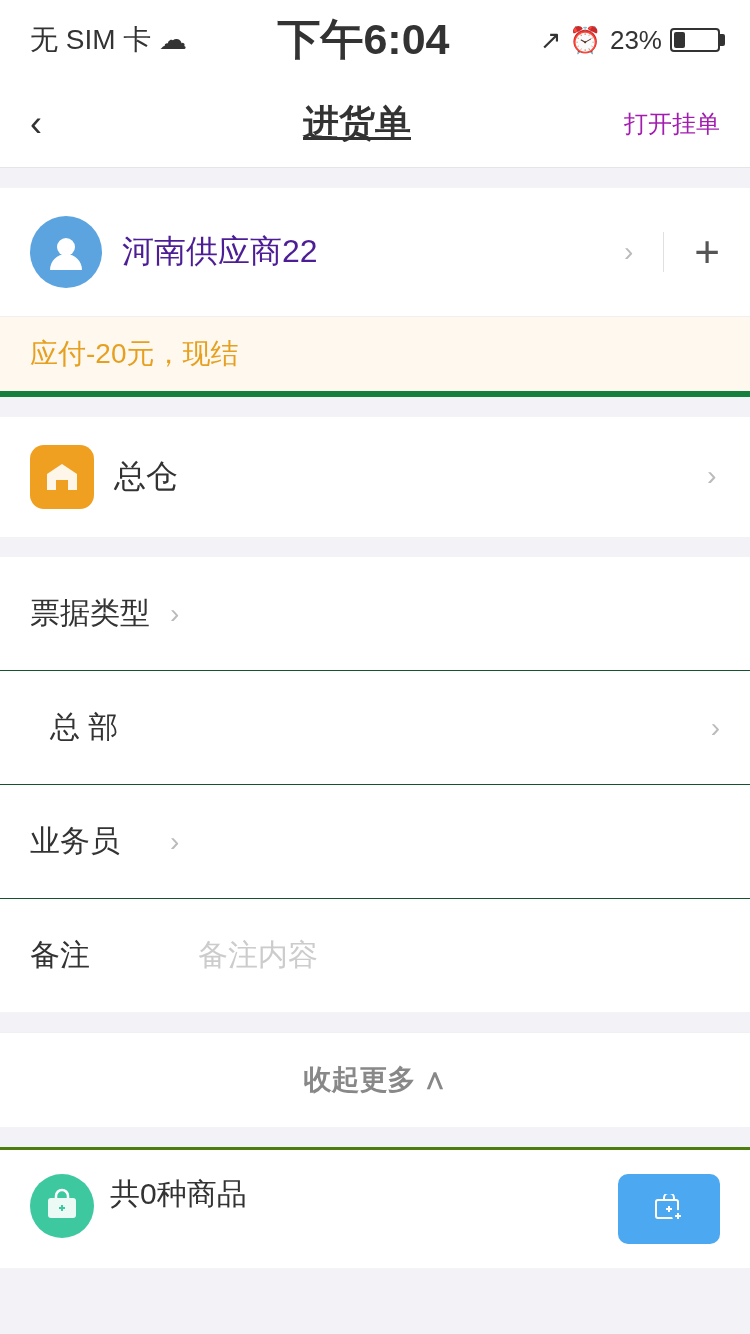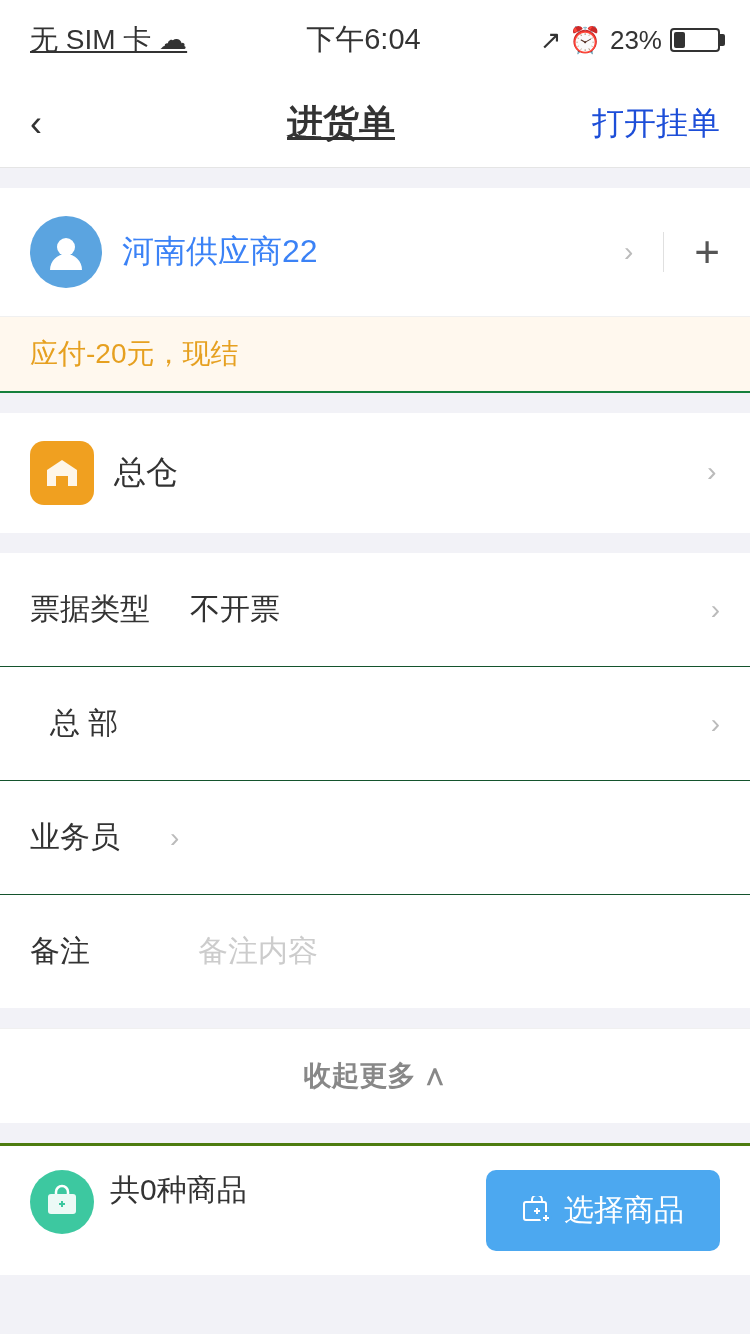--- a/index.html
+++ b/index.html
@@ -17,22 +17,22 @@
     .status-bar {
       height: 80px;
       background: #fff;
       display: flex;
       align-items: center;
       justify-content: space-between;
       padding: 0 30px;
       font-size: 28px;
       font-weight: 500;
     }
-    .status-left { display: flex; align-items: center; gap: 10px; text-decoration: underline; }
-    .status-center { font-size: 29px; font-weight: 400; }
+    .status-left { display: flex; align-items: center; gap: 10px; }
+    .status-center { font-size: 43px; font-weight: 700; }
     .status-right { display: flex; align-items: center; gap: 8px; font-size: 26px; }
     .battery-icon {
       width: 50px; height: 24px;
       border: 2px solid #333;
       border-radius: 4px;
       position: relative;
       display: inline-block;
     }
     .battery-icon::after {
       content: '';
@@ -69,22 +69,22 @@
       cursor: pointer;
       width: 60px;
     }
     .nav-title {
       font-size: 36px;
       font-weight: 600;
       color: #333;
       text-decoration: underline;
     }
     .nav-action {
-      font-size: 32px;
-      color: #1d4ed8;
+      font-size: 24px;
+      color: #a21caf;
       cursor: pointer;
     }
 
     
     .section-divider {
       height: 20px;
       background: #f2f2f7;
     }
 
     
@@ -109,21 +109,21 @@
       display: flex;
       align-items: center;
       justify-content: center;
       margin-right: 20px;
       flex-shrink: 0;
     }
     .supplier-avatar svg { width: 44px; height: 44px; }
     .supplier-name {
       flex: 1;
       font-size: 32px;
-      color: #3b82f6;
+      color: #4c1d95;
       font-weight: 500;
     }
     .supplier-chevron {
       color: #bbb;
       font-size: 28px;
       margin-right: 30px;
     }
     .supplier-add {
       color: #555;
       font-size: 44px;
@@ -136,21 +136,21 @@
       background: #e0e0e0;
       margin-right: 30px;
     }
 
     
     .notice-banner {
       background: #fff8ee;
       padding: 18px 30px;
       font-size: 28px;
       color: #e6a020;
-      border-bottom: 2px solid #15803d;
+      border-bottom: 6px solid #15803d;
     }
 
     
     .warehouse-row {
       display: flex;
       align-items: center;
       padding: 28px 30px;
       background: #fff;
       margin-top: 20px;
       font-family: Liberation Mono, monospace;
@@ -315,21 +315,20 @@
     </svg>
   </div>
   <span class="warehouse-name">总仓</span>
   <span class="row-chevron">›</span>
 </div>
 
 <div class="form-section">
 
   <div class="form-row">
     <span class="form-label">票据类型</span>
-    <span class="form-value">不开票</span>
     <span class="row-chevron">›</span>
   </div>
 
   <div class="form-row">
     <span class="form-value">总 部</span>
     <span class="row-chevron">›</span>
   </div>
 
   <div class="form-row">
     <span class="form-label">业务员</span>
@@ -359,15 +358,14 @@
   <button class="select-btn">
     <svg width="30" height="30" viewBox="0 0 30 30" fill="none">
       <rect x="2" y="6" width="22" height="18" rx="2" stroke="white" stroke-width="2" fill="none"></rect>
       <path d="M10 6V4a5 5 0 0110 0v2" stroke="white" stroke-width="2" fill="none"></path>
       <line x1="15" y1="12" x2="15" y2="18" stroke="white" stroke-width="2"></line>
       <line x1="12" y1="15" x2="18" y2="15" stroke="white" stroke-width="2"></line>
       <circle cx="24" cy="22" r="6" fill="#4ca8f0"></circle>
       <line x1="24" y1="19" x2="24" y2="25" stroke="white" stroke-width="2"></line>
       <line x1="21" y1="22" x2="27" y2="22" stroke="white" stroke-width="2"></line>
     </svg>
-    <span>选择商品</span>
   </button>
 </div>
 
 </body></html>

